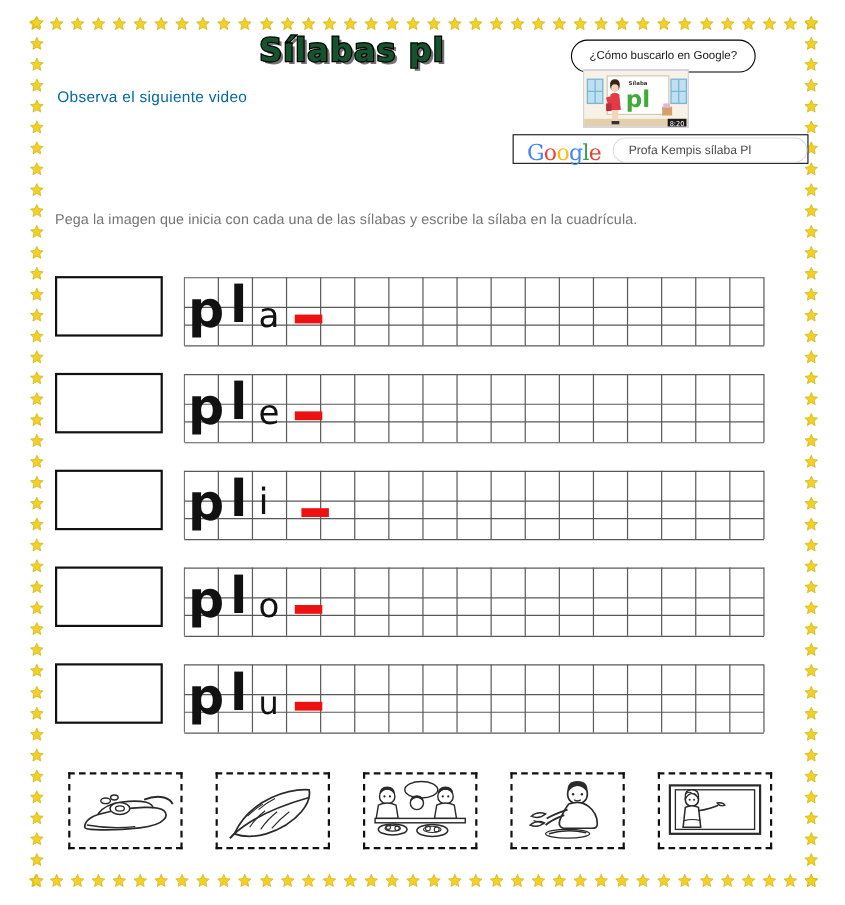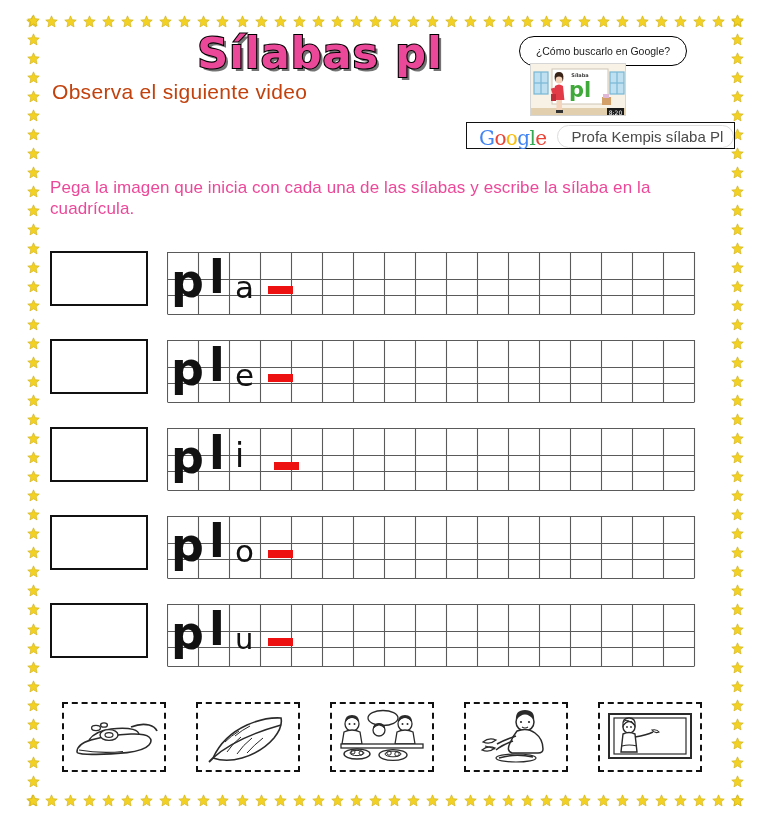--- a/index.html
+++ b/index.html
@@ -50,37 +50,37 @@
   #border-right  { left: 730px; top: 14px;  width: 14px;  height: 793px; }
 
   
   #title {
     position: absolute;
     left: 120px;
     top: 28px;
     width: 400px;
     text-align: center;
     font-family: "DejaVu Sans", sans-serif;
-    font-size: 43px;
+    font-size: 29px;
     font-weight: bold;
-    color: #ec4899;
+    color: #14532d;
     letter-spacing: 1px;
     -webkit-text-stroke: 2.2px #000000;
     paint-order: stroke fill;
     text-shadow: 3px 3px 0 rgba(0,0,0,0.55);
     white-space: nowrap;
   }
 
   
   #observa {
     position: absolute;
     left: 52px;
     top: 80px;
-    font-size: 21px;
-    color: #c2410c;
+    font-size: 14px;
+    color: #0369a1;
     letter-spacing: 0.3px;
   }
   #video-link {
     position: absolute;
     left: 52px;
     top: 103px;
     font-size: 17.5px;
     color: #4a77c4;
     text-decoration: underline;
     letter-spacing: 0.2px;
@@ -159,35 +159,35 @@
     margin-left: 10px;
     flex: 1;
     height: 23px;
     border: 1px solid #dcdcdc;
     border-radius: 12px;
     background: #fff;
     display: flex;
     align-items: center;
     padding-left: 14px;
     box-sizing: border-box;
-    font-size: 15px;
+    font-size: 11px;
     color: #4a4a4a;
     white-space: nowrap;
     overflow: hidden;
   }
 
   
   #instructions {
     position: absolute;
     left: 50px;
-    top: 177px;
+    top: 189px;
     width: 660px;
-    font-size: 17px;
+    font-size: 13px;
     line-height: 21px;
-    color: #ec4899;
+    color: #737373;
     letter-spacing: 0.1px;
   }
 
   
   .exercise-row {
     position: absolute;
     left: 50px;
     width: 645px;
     height: 72px;
   }

